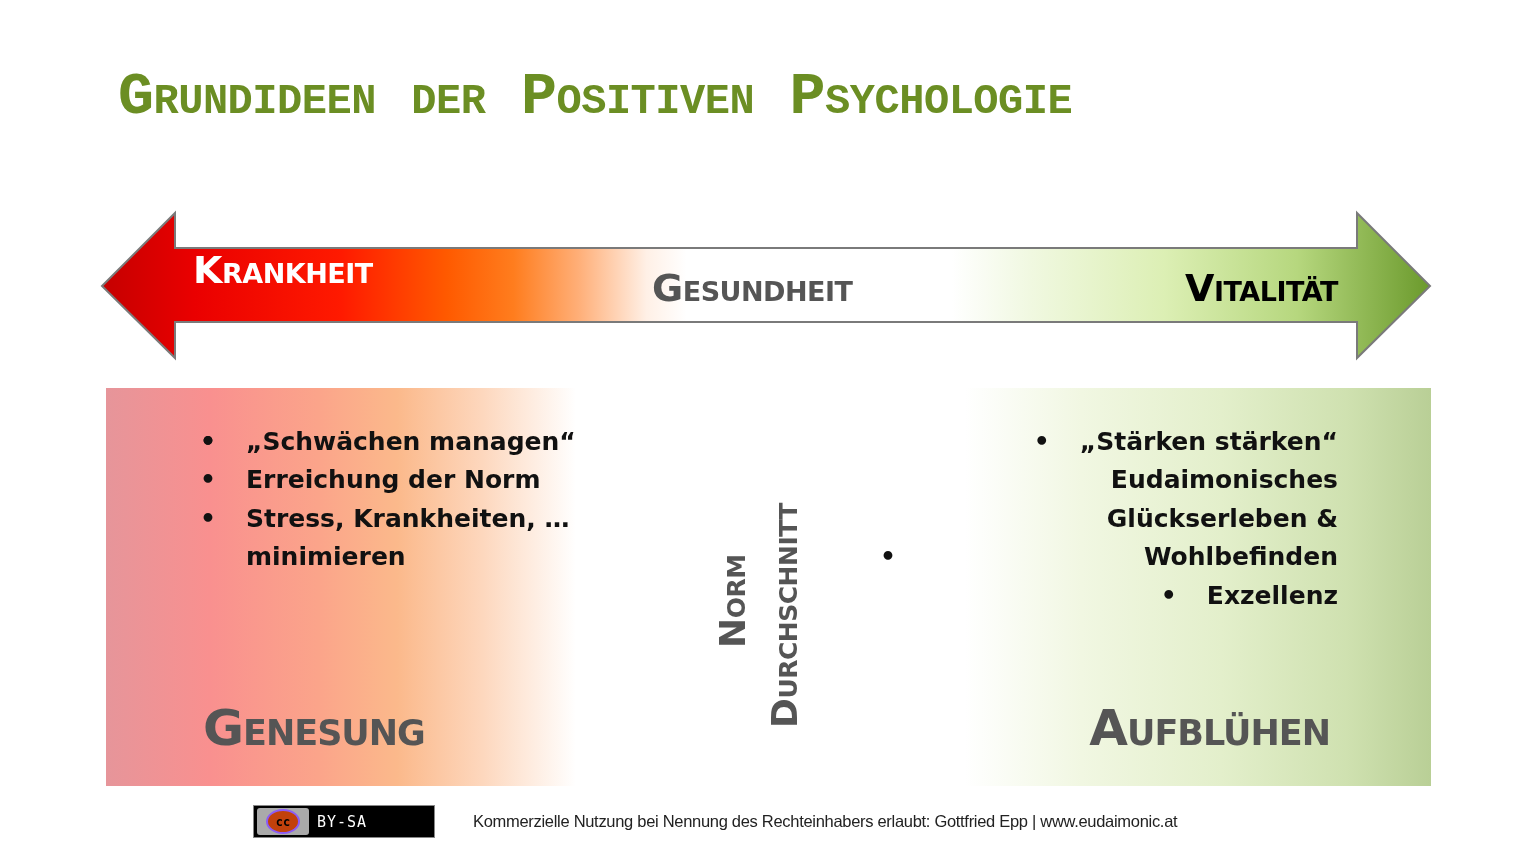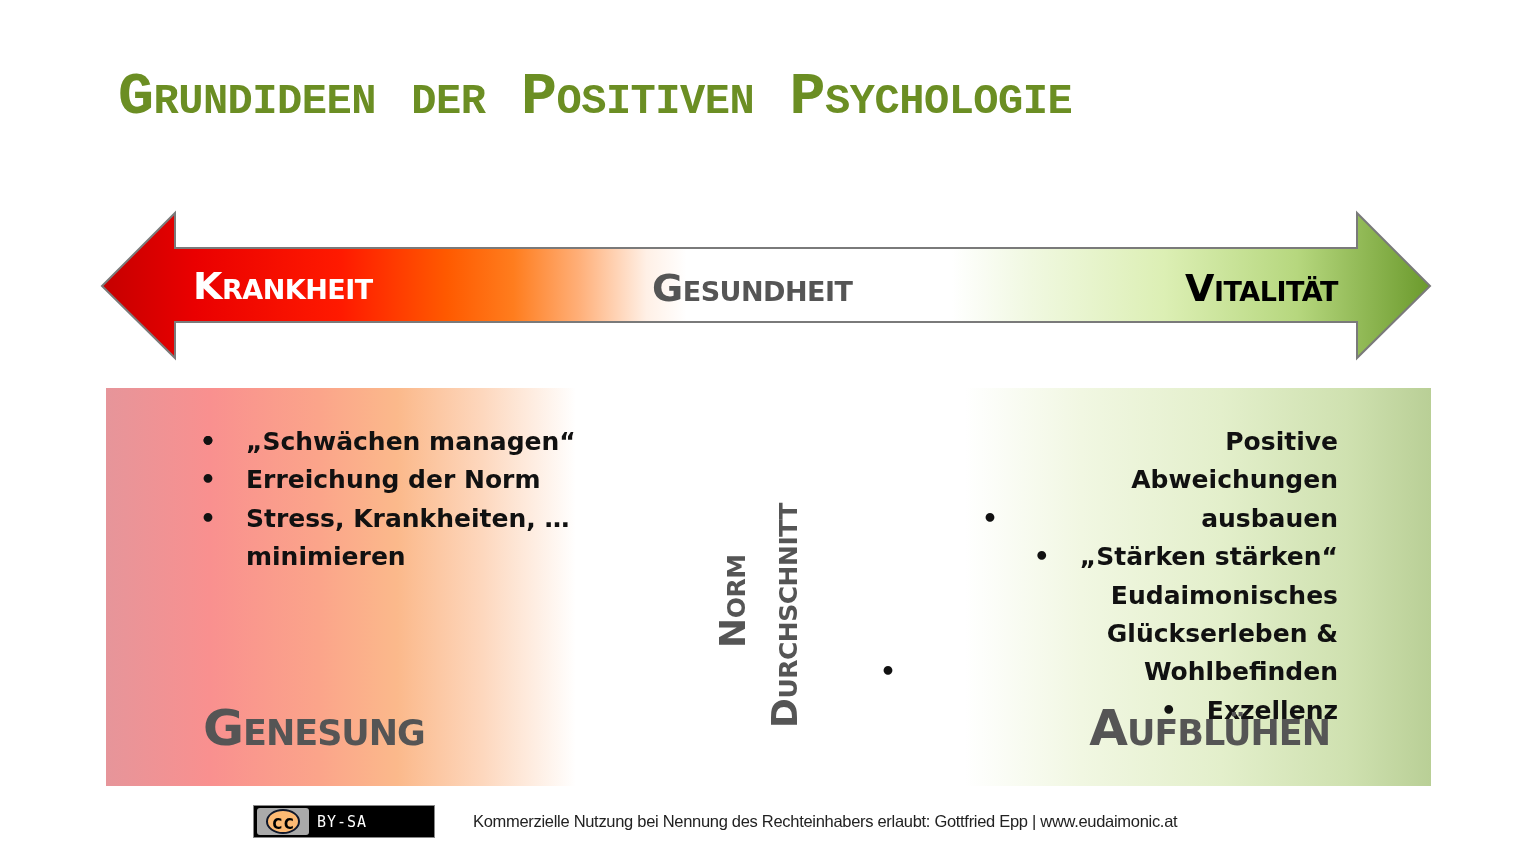--- a/index.html
+++ b/index.html
@@ -13,21 +13,21 @@
     font-family: Liberation Mono, monospace; font-weight: bold;
     color: #6b8e23; font-size: 60px; letter-spacing: -0.5px;
     font-variant: small-caps; line-height: 70px; white-space: nowrap;
   }
   .arrow-svg { position: absolute; left: 0; top: 0; }
   .arrow-label {
     position: absolute; font-family: "DejaVu Sans", sans-serif; font-weight: bold;
     font-variant: small-caps; font-size: 38px; line-height: 44px; white-space: nowrap;
     letter-spacing: -0.5px;
   }
-  .lbl-left { left: 193px; top: 264px; color: #ffffff; }
+  .lbl-left { left: 193px; top: 248px; color: #ffffff; }
   .lbl-mid { left: 652px; top: 266px; color: #555555; }
   .lbl-right { right: 198px; top: 266px; color: #000000; text-align: right; }
 
   .box {
     position: absolute; top: 388px; height: 398px;
   }
   .box-left {
     left: 106px; width: 470px;
     background: linear-gradient(to right, #e6959a 0%, #f9908f 22%, #fba48a 45%, #fbb98b 62%, #fdd7bd 80%, #ffffff 100%);
   }
@@ -73,23 +73,23 @@
     position: absolute; left: 253px; top: 5px; width: 182px; height: 33px;
     background: #000000; border: 1px solid #888; box-sizing: border-box;
     display: flex; align-items: center;
   }
   .cc-logo {
     width: 52px; height: 27px; margin-left: 3px; background: #aaaaaa;
     border-radius: 3px; display: flex; align-items: center; justify-content: center;
     font-family: "DejaVu Sans Mono", monospace; font-weight: bold; font-size: 15px; color: #000;
   }
   .cc-logo span {
-    background: #fdba74; border: 2px solid #0f172a; border-radius: 50%;
+    background: #c2410c; border: 2px solid #8b5cf6; border-radius: 50%;
     width: 30px; height: 21px; display: flex; align-items: center; justify-content: center;
-    font-size: 19px;
+    font-size: 12px;
   }
   .cc-text {
     margin-left: 8px; color: #ffffff; font-family: "DejaVu Sans Mono", monospace;
     font-size: 15px; letter-spacing: 1px;
   }
   .footer-text {
     position: absolute; left: 473px; top: 12px; font-family: "Liberation Sans", sans-serif;
     font-size: 16.5px; color: #222222; white-space: nowrap; letter-spacing: -0.3px;
   }
 </style>
@@ -131,21 +131,20 @@
 </ul>
 <div class="box-heading heading-left">Genesung</div>
 
 <div class="vertical-wrap">
   <div class="vtext v-norm">Norm</div>
   <div class="vtext v-durch">Durchschnitt</div>
 </div>
 
 <div class="box box-right"></div>
 <ul class="list list-right">
-  <li><span class="bullet">•</span><span class="txt" style="width:310px">Positive Abweichungen ausbauen</span></li>
   <li><span class="bullet">•</span><span class="txt">„Stärken stärken“</span></li>
   <li><span class="bullet">•</span><span class="txt" style="width:412px">Eudaimonisches Glückserleben &amp; Wohlbefinden</span></li>
   <li><span class="bullet">•</span><span class="txt">Exzellenz</span></li>
 </ul>
 <div class="box-heading heading-right">Aufblühen</div>
 
 <div class="footer">
   <div class="cc-badge">
     <div class="cc-logo">
         <span>cc</span>

